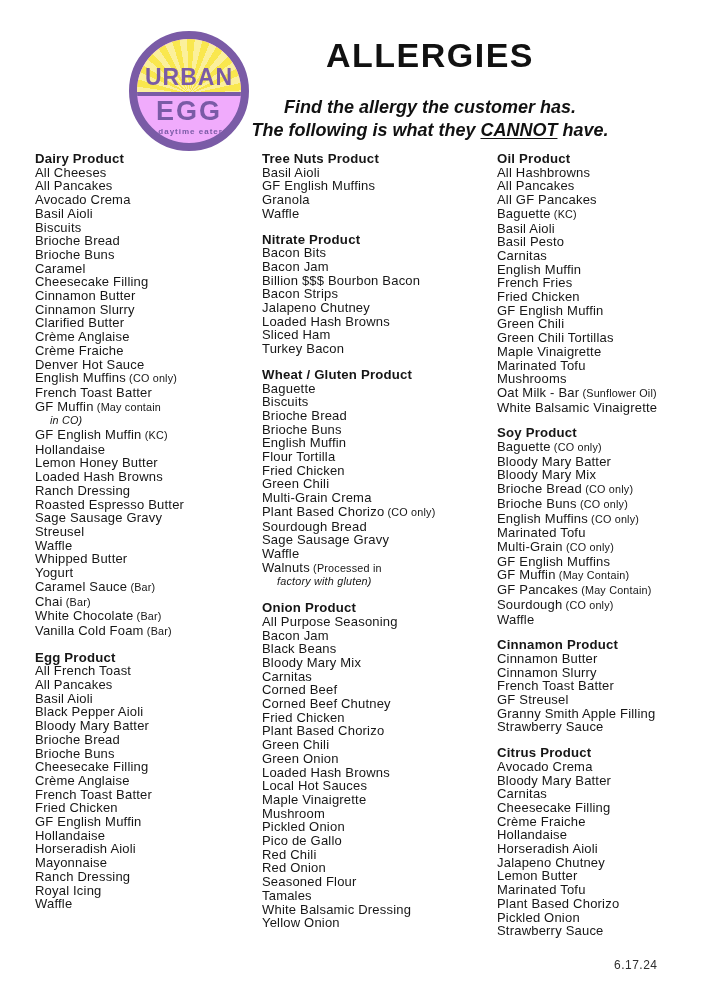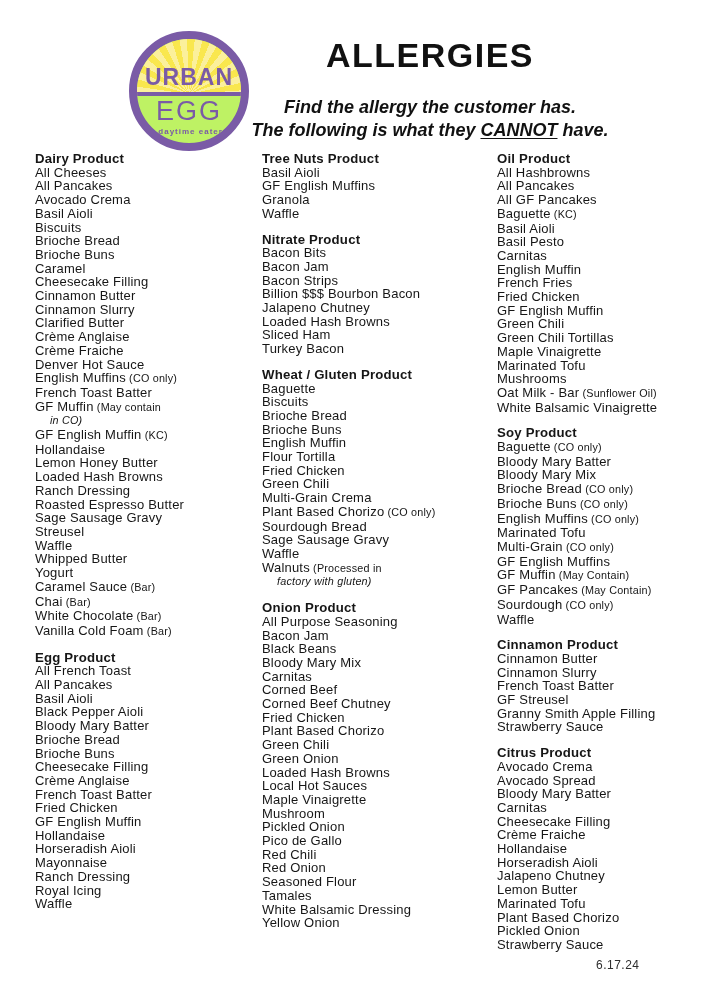--- a/index.html
+++ b/index.html
@@ -29,21 +29,21 @@
   .logo-divider {
     position:absolute; left:0; top:53px; width:104px; height:4px;
     background:#7A5BA6;
   }
   .logo-line1 {
     position:absolute; top:27px; left:0; width:104px; text-align:center;
     color:#7A5BA6; font-weight:bold; font-size:23px; letter-spacing:1px; line-height:1;
   }
   .logo-line2 {
     position:absolute; top:59px; left:0; width:104px; text-align:center;
-    color:#7A5BA6; font-weight:normal; font-size:27px; letter-spacing:2px; line-height:1;
+    color:#7A5BA6; font-weight:bold; font-size:27px; letter-spacing:2px; line-height:1;
   }
   .logo-tagline {
     position:absolute; top:89px; left:0; width:104px; text-align:center;
     color:#7A5BA6; font-weight:bold; font-size:8px; letter-spacing:1px; line-height:1;
   }
 
   
   .header-text {
     position:absolute; left:245px; top:38px; width:370px;
     text-align:center;
@@ -69,30 +69,30 @@
   .col-3 { left:497px; width:216px; }
 
   .section { margin-bottom:12px; }
   .heading { font-weight:bold; font-size:13.2px; }
   .item { white-space:nowrap; }
   .note { font-size:10.8px; }
   .cont { margin-left:15px; font-size:10.8px; white-space:nowrap;font-style:italic; }
 
   
   .rev-date {
-    position:absolute; left:596px; top:958px;
+    position:absolute; left:614px; top:958px;
     font-size:12px; color:#2e2e2e; letter-spacing:0.5px;
   }
 </style>
 </head>
 <body>
 
 <div class="page">
 
-  <div class="logo" style="border-color: rgb(122, 91, 166); background: #bef264;">
+  <div class="logo" style="border-color: rgb(122, 91, 166); background: #f0abfc;">
     <div class="logo-rays"></div>
     <div class="logo-divider" style="background: rgb(122, 91, 166);"></div>
     <div class="logo-line1" style="color: rgb(122, 91, 166);">URBAN</div>
     <div class="logo-line2" style="color: rgb(122, 91, 166);">EGG</div>
     <div class="logo-tagline" style="color: rgb(122, 91, 166);">a daytime eatery</div>
   </div>
 
   <div class="header-text">
     <div class="title">ALLERGIES</div>
     <div class="subtitle">Find the allergy the customer has.</div>
@@ -163,22 +163,22 @@
         <div class="heading">Tree Nuts Product</div>
         <div class="item"><span>Basil Aioli</span></div>
         <div class="item"><span>GF English Muffins</span></div>
         <div class="item"><span>Granola</span></div>
         <div class="item"><span>Waffle</span></div>
       </div>
       <div class="section">
         <div class="heading">Nitrate Product</div>
         <div class="item"><span>Bacon Bits</span></div>
         <div class="item"><span>Bacon Jam</span></div>
+        <div class="item"><span>Billion $$$ Bourbon Bacon</span></div>
         <div class="item"><span>Bacon Strips</span></div>
-        <div class="item"><span>Billion $$$ Bourbon Bacon</span></div>
         <div class="item"><span>Jalapeno Chutney</span></div>
         <div class="item"><span>Loaded Hash Browns</span></div>
         <div class="item"><span>Sliced Ham</span></div>
         <div class="item"><span>Turkey Bacon</span></div>
       </div>
       <div class="section">
         <div class="heading">Wheat / Gluten Product</div>
         <div class="item"><span>Baguette</span></div>
         <div class="item"><span>Biscuits</span></div>
         <div class="item"><span>Brioche Bread</span></div>
@@ -264,21 +264,20 @@
         <div class="item"><span>Cinnamon Butter</span></div>
         <div class="item"><span>Cinnamon Slurry</span></div>
         <div class="item"><span>French Toast Batter</span></div>
         <div class="item"><span>GF Streusel</span></div>
         <div class="item"><span>Granny Smith Apple Filling</span></div>
         <div class="item"><span>Strawberry Sauce</span></div>
       </div>
       <div class="section">
         <div class="heading">Citrus Product</div>
         <div class="item"><span>Avocado Crema</span></div>
-        <div class="item"><span>Avocado Spread</span></div>
         <div class="item"><span>Bloody Mary Batter</span></div>
         <div class="item"><span>Carnitas</span></div>
         <div class="item"><span>Cheesecake Filling</span></div>
         <div class="item"><span>Crème Fraiche</span></div>
         <div class="item"><span>Hollandaise</span></div>
         <div class="item"><span>Horseradish Aioli</span></div>
         <div class="item"><span>Jalapeno Chutney</span></div>
         <div class="item"><span>Lemon Butter</span></div>
         <div class="item"><span>Marinated Tofu</span></div>
         <div class="item"><span>Plant Based Chorizo</span></div>

